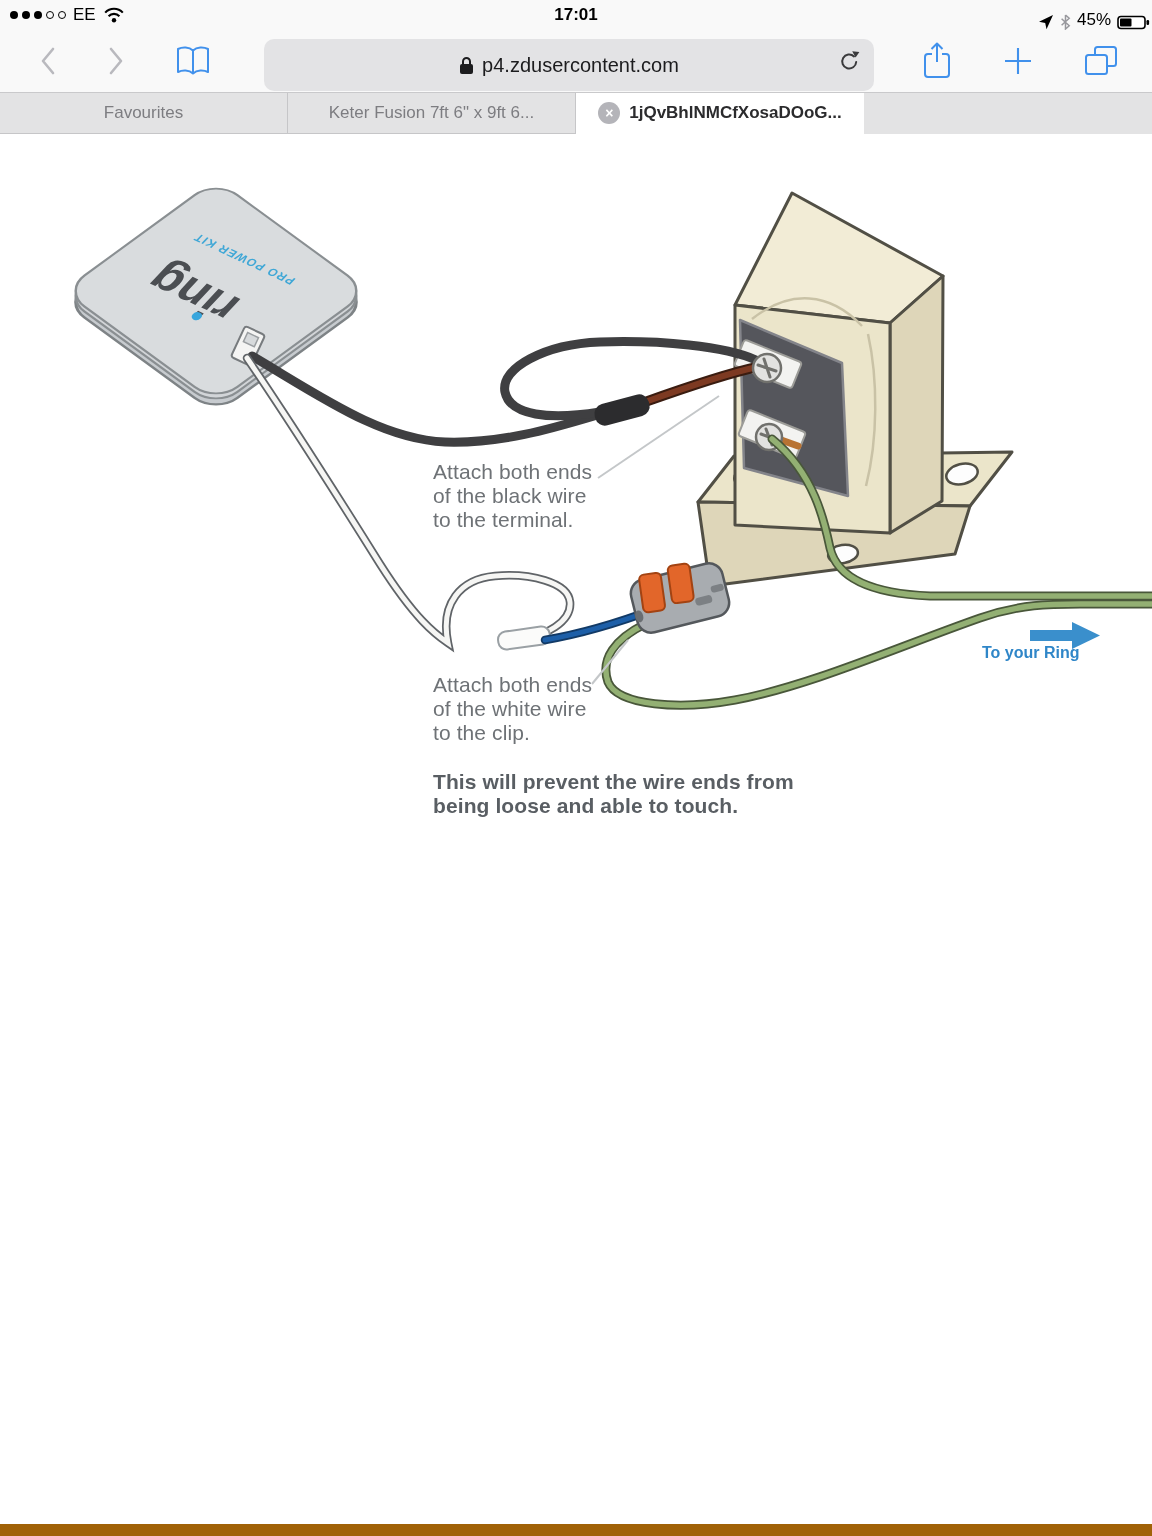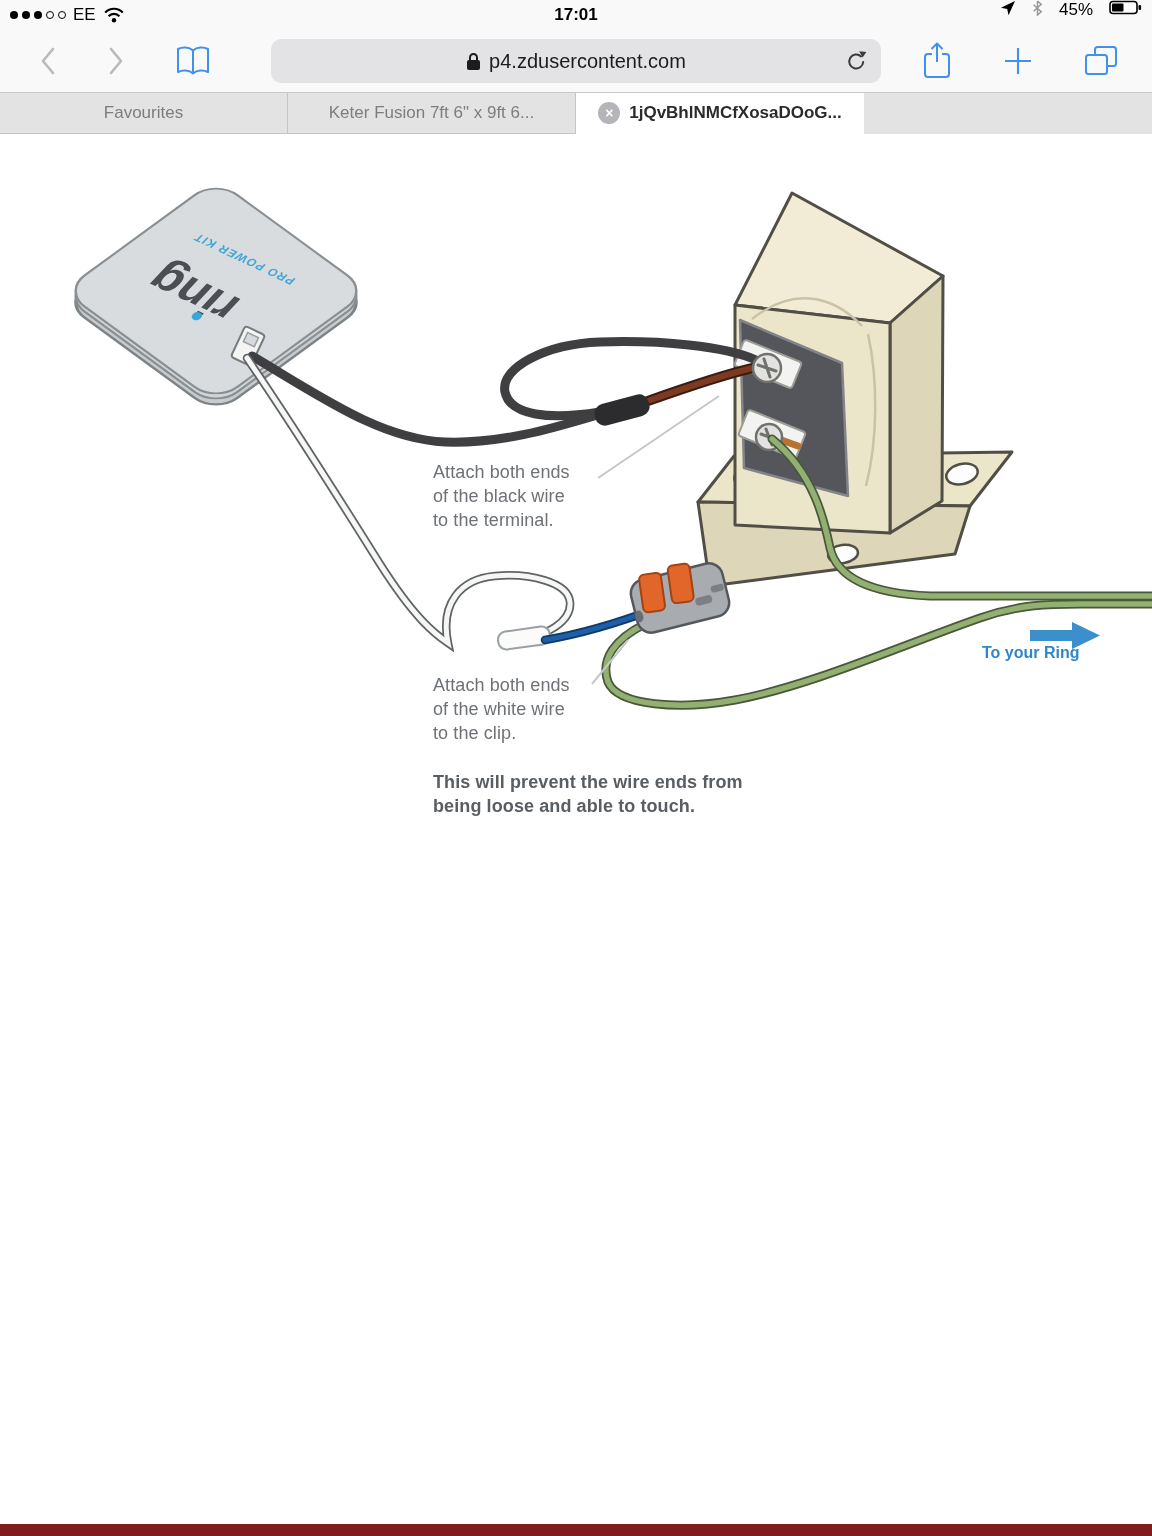--- a/index.html
+++ b/index.html
@@ -1,49 +1,49 @@
 <!DOCTYPE html>
 <html><head>
 <meta charset="utf-8">
 <style>
   * { margin:0; padding:0; box-sizing:border-box; }
   html,body { width:1152px; }
   body { font-family:"Liberation Sans", sans-serif; background:#fff; }
-  .screen { position:relative; width:1152px; height:1536px; background:#7f1d1d; overflow:hidden; }
+  .screen { position:relative; width:1152px; height:1536px; background:#a16207; overflow:hidden; }
 
   
   .statusbar { position:relative; height:30px; background:#f9f9f9; font-size:17px; color:#000; }
   .sb-left { position:absolute; left:10px; top:0; height:30px; display:flex; align-items:center; gap:7px; }
   .dots { display:flex; gap:4px; align-items:center; }
   .dot { width:8px; height:8px; border-radius:50%; }
   .dot.on { background:#000; }
   .dot.off { border:1.4px solid #000; }
   .sb-time { position:absolute; left:0; width:100%; text-align:center; line-height:30px; font-weight:700; font-size:17px; }
-  .sb-right { position:absolute; right:10px; top:0; height:30px; display:flex; align-items:flex-start; gap:16px; }
+  .sb-right { position:absolute; right:2px; top:0; height:30px; display:flex; align-items:flex-end; gap:6px; }
   .pct { font-size:17px; }
 
   
   .toolbar { position:relative; height:62px; background:#f9f9f9; }
   .tb-left { position:absolute; left:40px; top:0; height:62px; display:flex; align-items:center; gap:50px; }
   .tb-right { position:absolute; right:32px; top:0; height:62px; display:flex; align-items:center; gap:48px; }
-  .addressbar { position:absolute; left:271px; top:9px; width:610px; height:44px; background:#e3e3e5; border-radius:10px; display:flex; align-items:center; justify-content:center; gap:8px; }
+  .addressbar { position:absolute; left:264px; top:9px; width:610px; height:52px; background:#e3e3e5; border-radius:10px; display:flex; align-items:center; justify-content:center; gap:8px; }
   .url { font-size:20px; color:#1c1c1e; }
   .reload { position:absolute; right:13px; top:11px; }
 
   
   .tabbar { display:flex; height:42px; background:#e3e3e4; border-top:1px solid #c9c9cb; }
   .tab { flex:0 0 288px; display:flex; align-items:center; justify-content:center; gap:9px; font-size:17px; color:#7d7d81; background:#e3e3e4; border-bottom:1px solid #c6c6c8; border-right:1px solid #c6c6c8; overflow:hidden; white-space:nowrap; }
   .tab:last-child { border-right:none; }
   .tab.active { background:#fff; color:#2b2b2d; font-weight:700; border-bottom:1px solid #fff; }
   .closebtn { width:22px; height:22px; border-radius:50%; background:#b4b4b9; color:#fff; font-size:14px; font-weight:700; line-height:22px; text-align:center; flex:0 0 22px; }
 
   
   .content { position:relative; width:1152px; height:1390px; background:#fff; }
   .diagram-svg { position:absolute; left:0; top:0; }
-  .note { position:absolute; font-size:18px; line-height:24px; color:#6e7276; white-space:pre-line; letter-spacing:0.1px; }
+  .note { position:absolute; font-size:21px; line-height:24px; color:#6e7276; white-space:pre-line; letter-spacing:0.1px; }
   .note.bold { font-weight:700; color:#595e63; }
   .ring-arrow-label { position:absolute; left:982px; top:510px; font-size:16px; font-weight:700; color:#2f86c8; }
 </style>
 </head>
 <body>
 
 <div class="screen">
 
   <div class="statusbar">
     <div class="sb-left">

